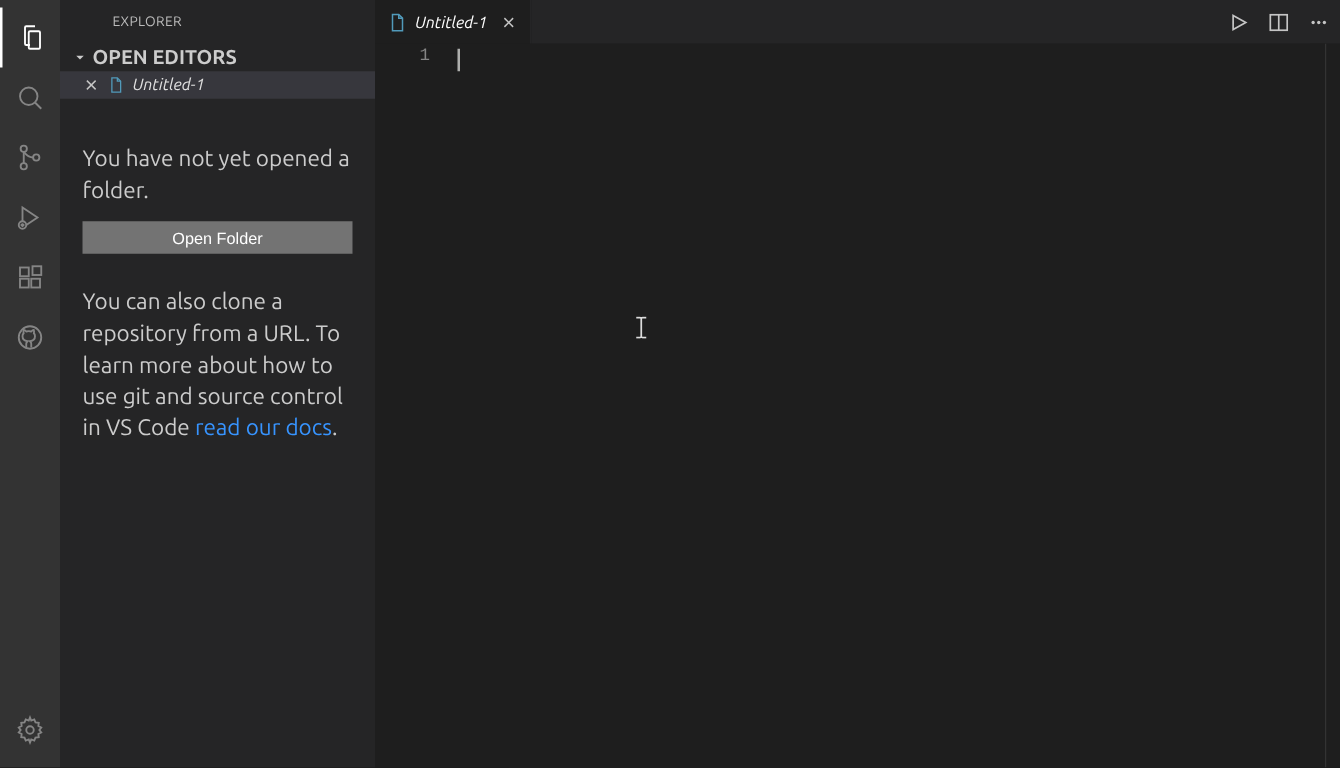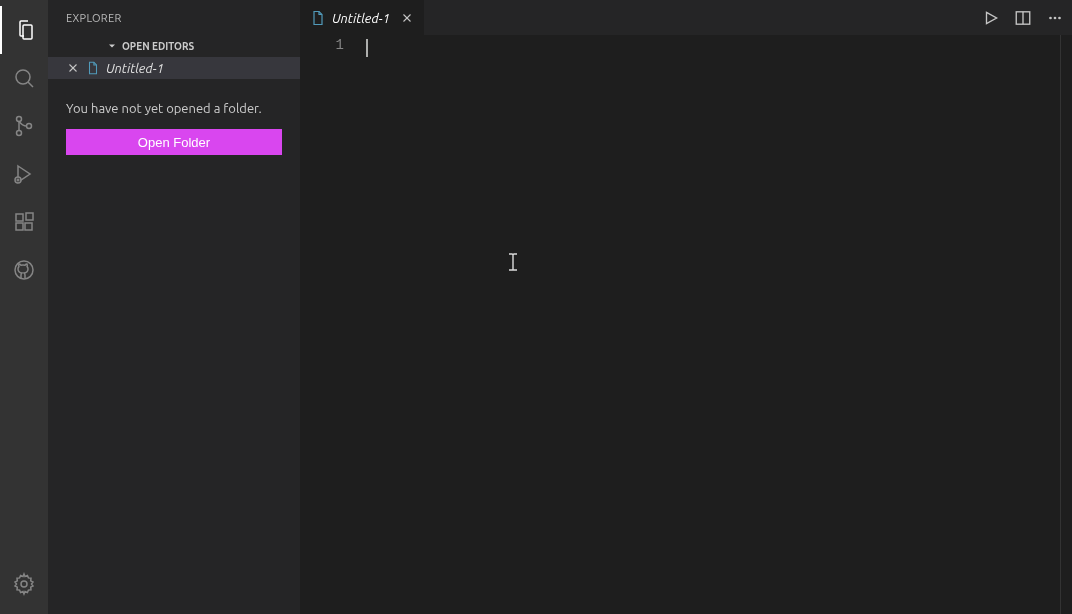--- a/index.html
+++ b/index.html
@@ -59,31 +59,31 @@
       flex-direction: column;
     }
     .sidebar-title {
       height: 35px;
       display: flex;
       align-items: center;
       padding: 16px 18px;
       font-size: 11px;
       color: #bbbbbb;
       letter-spacing: 0.3px;
+      margin-left: 24px;
     }
     .section-header {
       height: 22px;
       display: flex;
       align-items: center;
       padding: 0 8px;
-      font-size: 10px;
+      font-size: 16px;
       font-weight: 700;
       color: #cccccc;
       cursor: pointer;
-      margin-left: 48px;
     }
     .section-header .chev {
       width: 16px;
       height: 16px;
       display: flex;
       align-items: center;
       justify-content: center;
       margin-right: 2px;
     }
     .open-editor-item {
@@ -103,33 +103,33 @@
     }
     .open-editor-item .file-ic {
       width: 16px;
       margin-right: 4px;
       color: #519aba;
     }
     .no-folder-body {
       padding: 10px 18px 0 18px;
     }
     .msg {
-      font-size: 13px;
+      font-size: 18px;
       color: #cccccc;
       line-height: 1.4;
-      margin-top: 10px;
+      margin-top: 26px;
     }
     .link {
       color: #3794ff;
       cursor: pointer;
     }
     .btn {
       display: block;
       width: 100%;
-      background: #d946ef;
+      background: #737373;
       color: #ffffff;
       border: none;
       height: 26px;
       margin-top: 12px;
       font-size: 13px;
       cursor: pointer;
     }
     
     .editor-area {
       flex: 1;
@@ -306,20 +306,23 @@
           <path d="M9 1.5 v3 h3"></path>
         </svg>
     </span>
     <span>Untitled-1</span>
   </div>
 
 
   <div class="no-folder-body">
     <div class="msg">You have not yet opened a folder.</div>
     <button class="btn">Open Folder</button>
+    <div class="msg">
+      <span>You can also clone a repository from a URL. To learn more about how to use git and source control in VS Code </span><span class="link">read our docs</span><span>.</span>
+    </div>
   </div>
 </div>
 
 <div class="editor-area">
   <div class="tabs-bar">
     <div class="tab">
       <span class="file-ic">
         <svg width="16" height="16" viewBox="0 0 16 16" fill="none" stroke="currentColor" stroke-width="1.2">
             <path d="M4 1.5 h5 l3 3 v10 h-8 z"></path>
             <path d="M9 1.5 v3 h3"></path>

